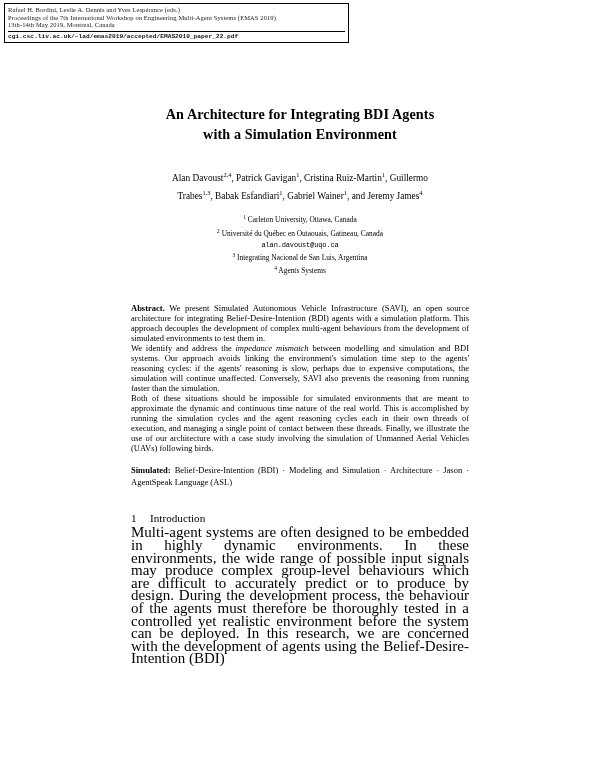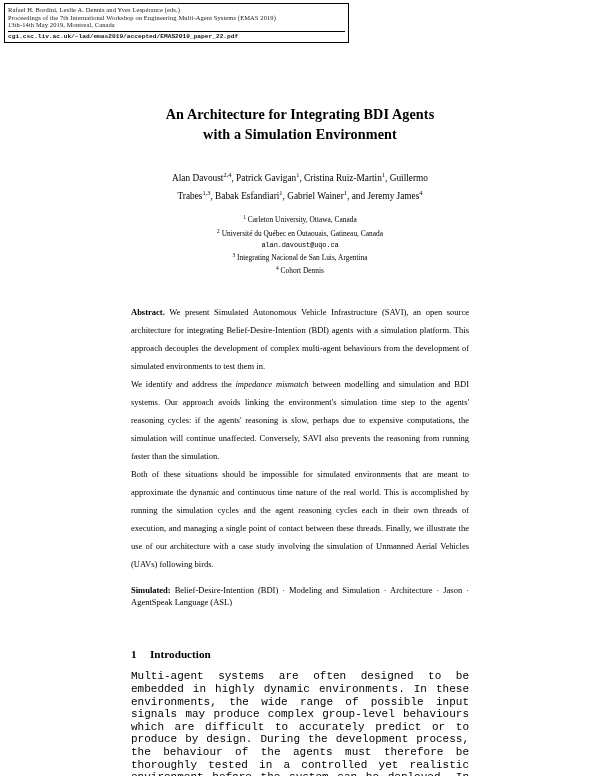--- a/index.html
+++ b/index.html
@@ -91,50 +91,49 @@
   .affil .mono {
     font-family: "Liberation Mono", monospace;
     font-size: 7.0px;
     letter-spacing: -0.15px;
   }
   .affil .row { white-space: nowrap; }
 
   .abstract {
     margin-top: 26px;
     font-size: 8.5px;
-    line-height: 18px;
+    line-height: 10px;
     text-align: justify;
   }
   .abstract p { margin: 0; }
   .abstract p + p { margin-top: 0px; }
   .abstract .lead { font-weight: bold; }
   .abstract em { font-style: italic; }
 
   .keywords {
     margin-top: 12px;
     font-size: 8.5px;
     line-height: 11.7px;
     text-align: justify;
   }
   .keywords .lead { font-weight: bold; }
 
   .section-head {
-    margin-top: 39px;
+    margin-top: 23px;
     font-size: 11.2px;
-    font-weight: bold;
+    font-weight: normal;
     line-height: 14px;
   }
   .section-head .num { display: inline-block; width: 19px; }
 
   .body-par {
-    margin-top: 9px;
-    font-size: 11px;
+    margin-top: 1px;
+    font-size: 15px;
     line-height: 12.6px;
     text-align: justify;
-    font-family: Liberation Mono, monospace;
   }
   .body-par p { margin: 0; }
 </style>
 </head>
 <body>
 
 <div class="page">
 
   <div class="stamp">
     <div class="stamp-line">Rafael H. Bordini, Leslie A. Dennis and Yves Lespérance (eds.)</div>
@@ -154,21 +153,21 @@
     <div class="authors">
       Alan Davoust<sup>2,4</sup>, Patrick Gavigan<sup>1</sup>, Cristina Ruiz-Martin<sup>1</sup>, Guillermo<br>
       Trabes<sup>1,3</sup>, Babak Esfandiari<sup>1</sup>, Gabriel Wainer<sup>1</sup>, and Jeremy James<sup>4</sup>
     </div>
 
     <div class="affil">
       <div class="row"><sup>1</sup> <span>Carleton University, Ottawa, Canada</span></div>
       <div class="row"><sup>2</sup> <span>Université du Québec en Outaouais, Gatineau, Canada</span></div>
       <div class="row mono">alan.davoust@uqo.ca</div>
       <div class="row"><sup>3</sup> <span>Integrating Nacional de San Luis, Argentina</span></div>
-      <div class="row"><sup>4</sup> <span>Cohort Dennis</span></div>
+      <div class="row"><sup>4</sup> <span>Agents Systems</span></div>
     </div>
 
     <div class="abstract">
       <p><span class="lead">Abstract.</span><span> We present Simulated Autonomous Vehicle Infrastructure (SAVI), an open source architecture for integrating Belief-Desire-Intention (BDI) agents with a simulation platform. This approach decouples the development of complex multi-agent behaviours from the development of simulated environments to test them in.</span></p>
       <p><span>We identify and address the </span><em>impedance mismatch</em><span> between modelling and simulation and BDI systems. Our approach avoids linking the environment's simulation time step to the agents' reasoning cycles: if the agents' reasoning is slow, perhaps due to expensive computations, the simulation will continue unaffected. Conversely, SAVI also prevents the reasoning from running faster than the simulation.</span></p>
       <p>Both of these situations should be impossible for simulated environments that are meant to approximate the dynamic and continuous time nature of the real world. This is accomplished by running the simulation cycles and the agent reasoning cycles each in their own threads of execution, and managing a single point of contact between these threads. Finally, we illustrate the use of our architecture with a case study involving the simulation of Unmanned Aerial Vehicles (UAVs) following birds.</p>
     </div>
 
     <div class="keywords">
       <span class="lead">Simulated:</span><span> Belief-Desire-Intention (BDI) · Modeling and Simulation · Architecture · Jason · AgentSpeak Language (ASL)</span>

